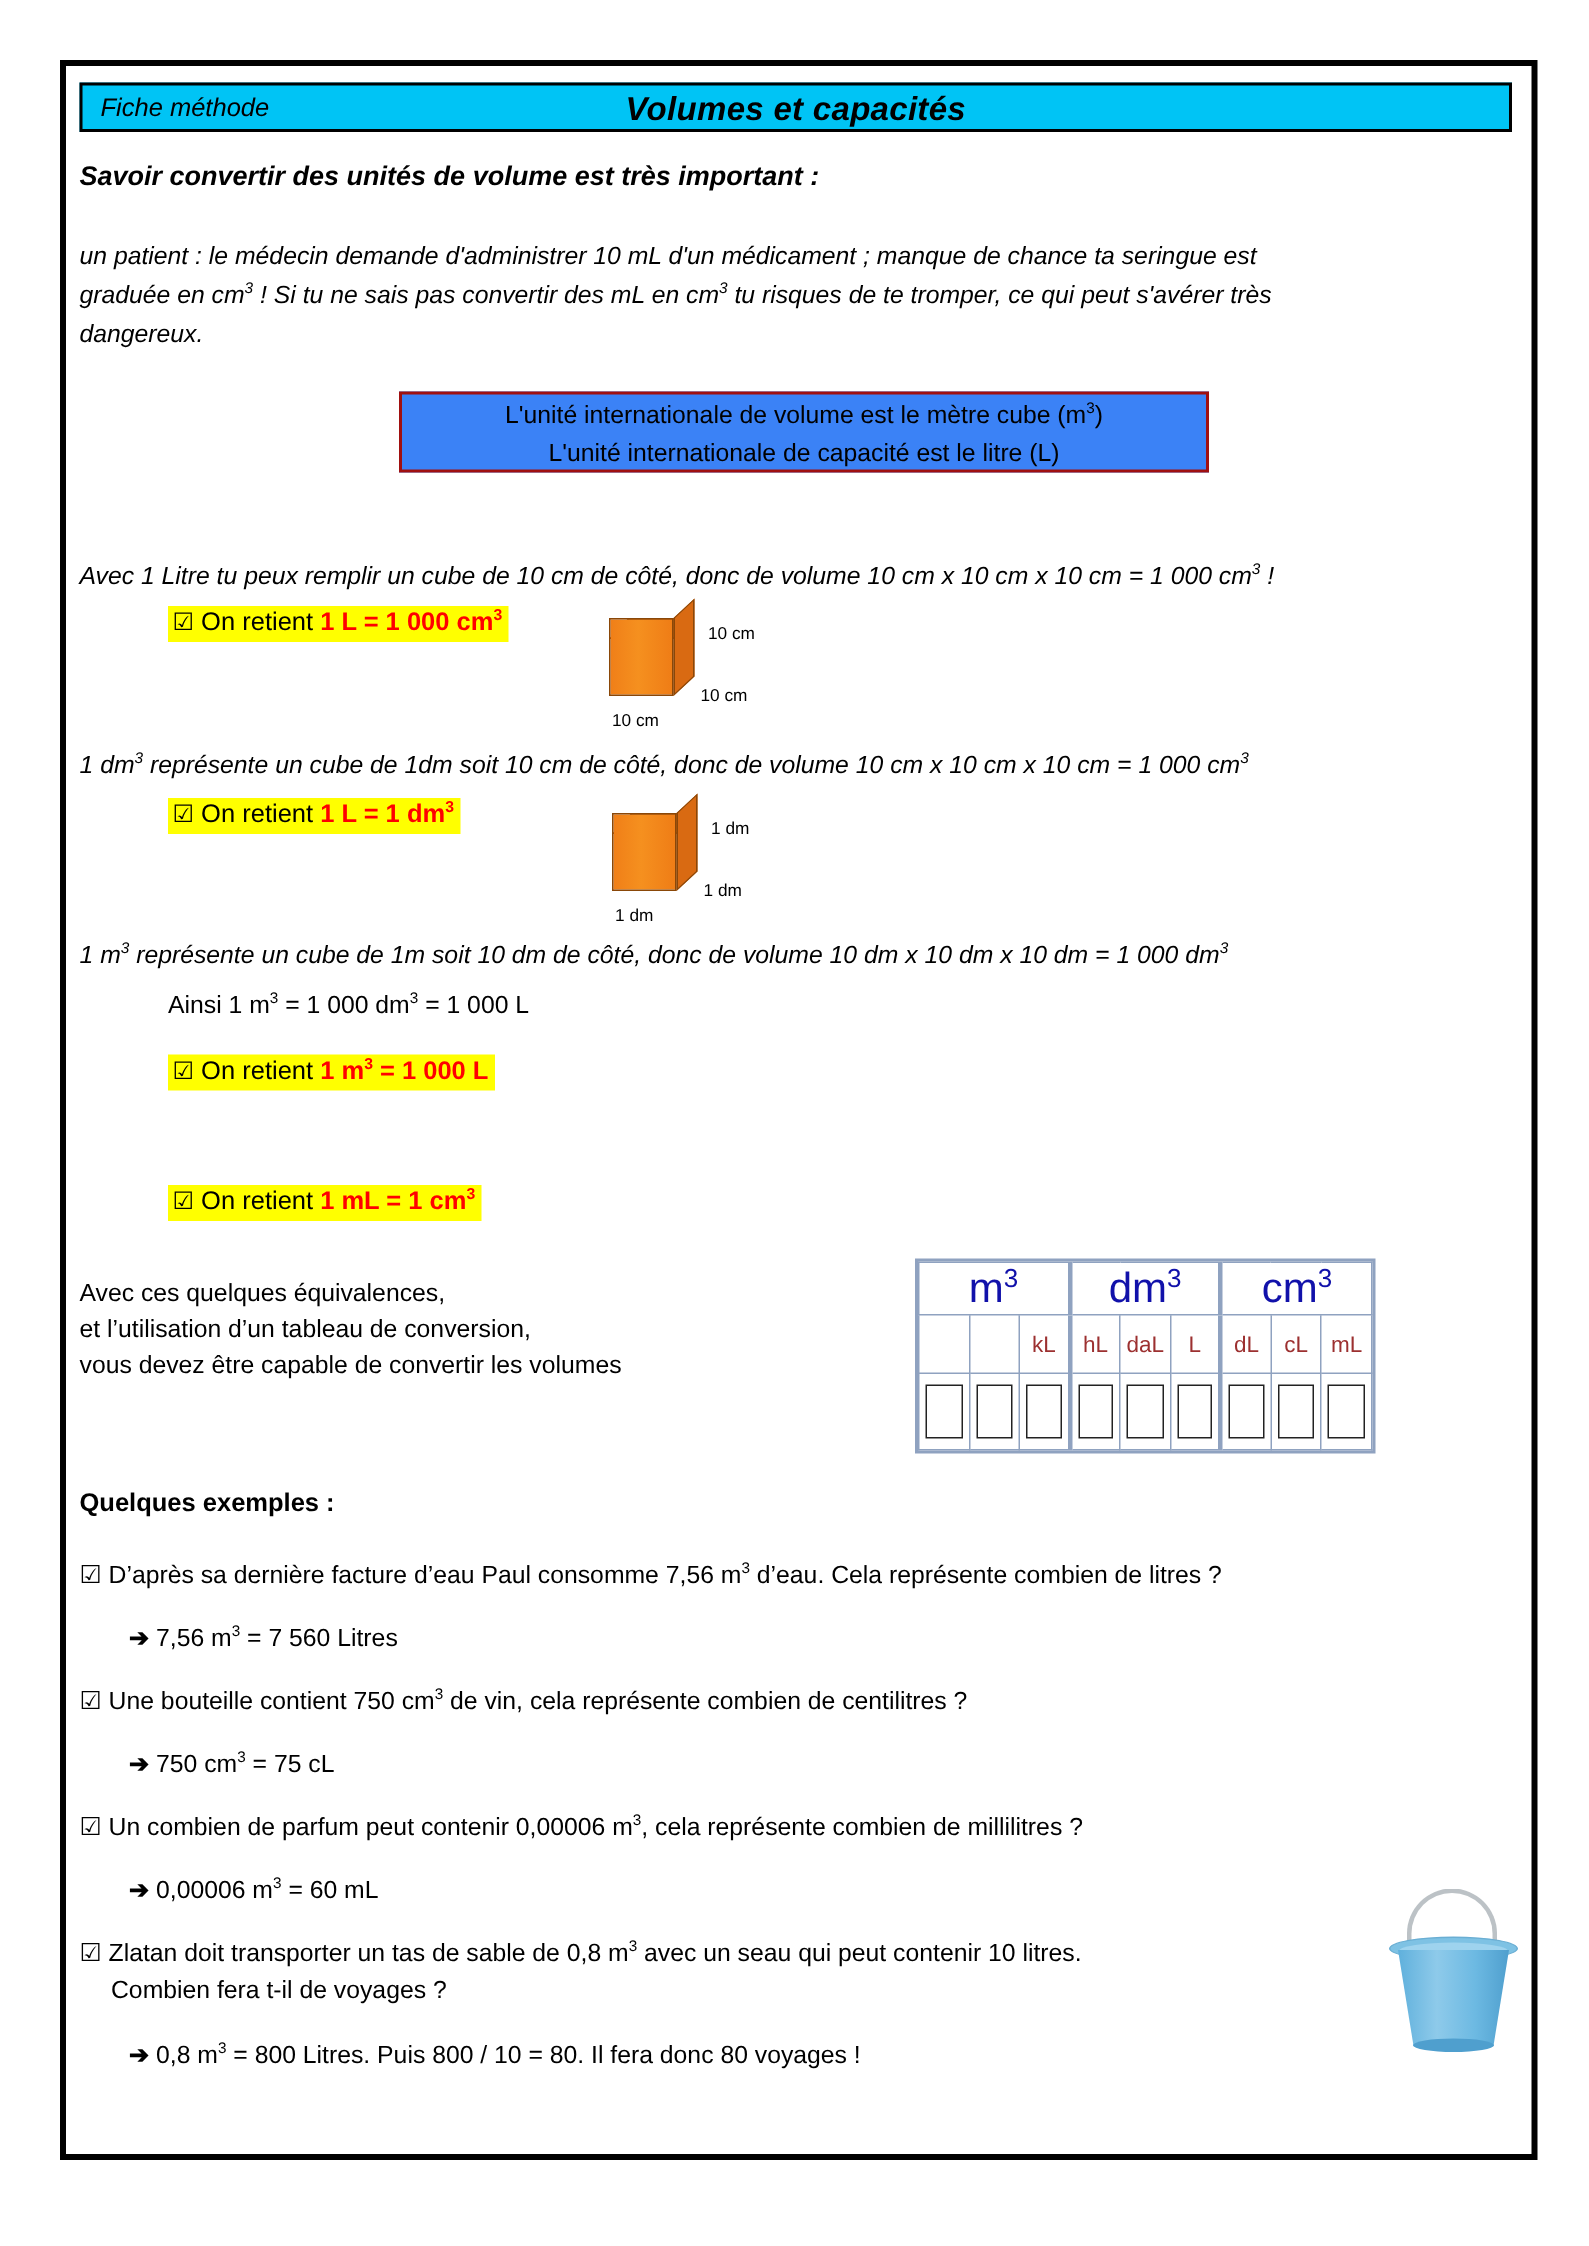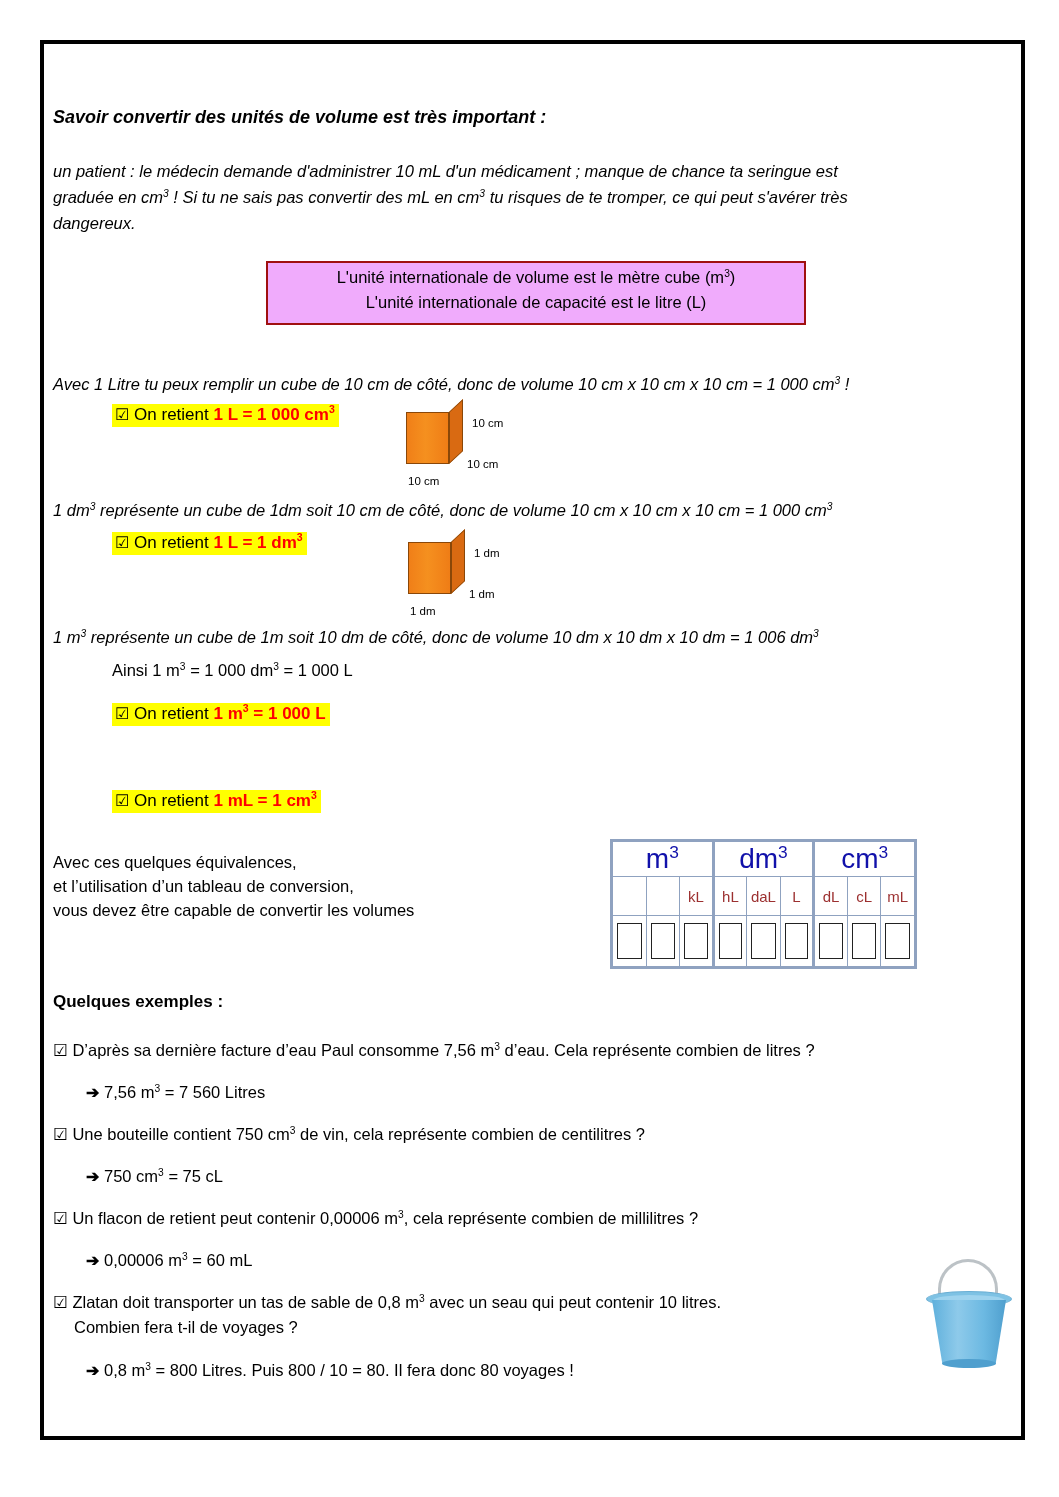--- a/index.html
+++ b/index.html
@@ -72,22 +72,22 @@
   .bold { font-weight: bold; }
 
   sup { font-size: 0.62em; vertical-align: super; line-height: 0; }
 
   
   .green-box {
     position: absolute;
     left: 222px;
     top: 217px;
     width: 540px;
-    height: 64px;
-    background: #f0abfc;
+    height: 54px;
+    background: #3b82f6;
     border: 2px solid #a01010;
     box-sizing: border-box;
     text-align: center;
     font-size: 16.5px;
     line-height: 25px;
     padding-top: 2px;
   }
 
   
   .retient {
@@ -224,20 +224,24 @@
   }
 
   
   .arrow { font-size: 16px; font-weight: bold; }
 </style>
 </head>
 <body>
 
 <div id="sheet">
 
+  <div class="header-bar">
+    <span class="header-left">Fiche méthode</span>
+    <span class="header-title">Volumes et capacités</span>
+  </div>
 
   <div class="t ital bold" style="left:9px; top:60px; font-size:18px;">Savoir convertir des unités de volume est très important :</div>
 
   <div class="t ital" style="left:9px; top:114px;">un patient : le médecin demande d'administrer 10 mL d'un médicament ; manque de chance ta seringue est</div>
   <div class="t ital" style="left:9px; top:140px;">
     <span>graduée en cm</span><sup>3</sup><span> ! Si tu ne sais pas convertir des mL en cm</span><sup>3</sup><span> tu risques de te tromper, ce qui peut s'avérer très</span>
   </div>
   <div class="t ital" style="left:9px; top:166px;">dangereux.</div>
 
   <div class="green-box">
@@ -277,21 +281,21 @@
   <div class="cube" style="left:364px; top:485px; width:120px; height:75px;">
     <div class="topface"></div>
     <div class="sideface"></div>
     <div class="front"></div>
     <div class="lbl" style="left:66px; top:18px;">1 dm</div>
     <div class="lbl" style="left:61px; top:59px;">1 dm</div>
     <div class="lbl" style="left:2px; top:76px;">1 dm</div>
   </div>
 
   <div class="t ital" style="left:9px; top:580px;">
-    <span>1 m</span><sup>3</sup><span> représente un cube de 1m soit 10 dm de côté, donc de volume 10 dm x 10 dm x 10 dm = 1 006 dm</span><sup>3</sup>
+    <span>1 m</span><sup>3</sup><span> représente un cube de 1m soit 10 dm de côté, donc de volume 10 dm x 10 dm x 10 dm = 1 000 dm</span><sup>3</sup>
   </div>
 
   <div class="t" style="left:68px; top:613px;">
     <span>Ainsi  1 m</span><sup>3</sup><span> = 1 000 dm</span><sup>3</sup><span> = 1 000 L</span>
   </div>
 
   <div class="retient" style="left:68px; top:659px;">
     <span class="chk">☑</span>
     <span class="lbl">On retient </span><span class="val">1 m</span><sup class="val">3</sup><span class="val"> = 1 000 L</span>
   </div>
@@ -379,21 +383,21 @@
     <span>☑</span>
     <span>Une bouteille contient 750 cm</span><sup>3</sup><span> de vin, cela représente combien de centilitres ?</span>
   </div>
   <div class="t" style="left:42px; top:1119px;">
     <span class="arrow">➔</span>
     <span>750 cm</span><sup>3</sup><span> = 75 cL</span>
   </div>
 
   <div class="t" style="left:9px; top:1161px;">
     <span>☑</span>
-    <span>Un flacon de retient peut contenir 0,00006 m</span><sup>3</sup><span>, cela représente combien de millilitres ?</span>
+    <span>Un combien de parfum peut contenir 0,00006 m</span><sup>3</sup><span>, cela représente combien de millilitres ?</span>
   </div>
   <div class="t" style="left:42px; top:1203px;">
     <span class="arrow">➔</span>
     <span>0,00006 m</span><sup>3</sup><span> = 60 mL</span>
   </div>
 
   <div class="t" style="left:9px; top:1245px;">
     <span>☑</span>
     <span>Zlatan doit transporter un tas de sable de 0,8 m</span><sup>3</sup><span> avec un seau qui peut contenir 10 litres.</span>
   </div>

